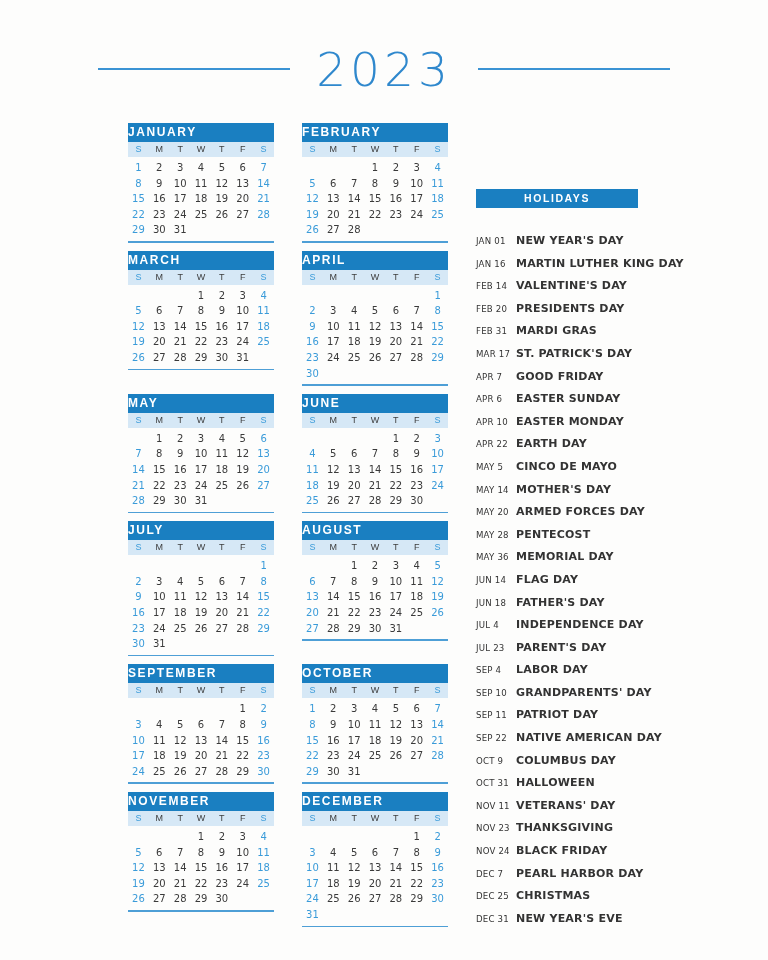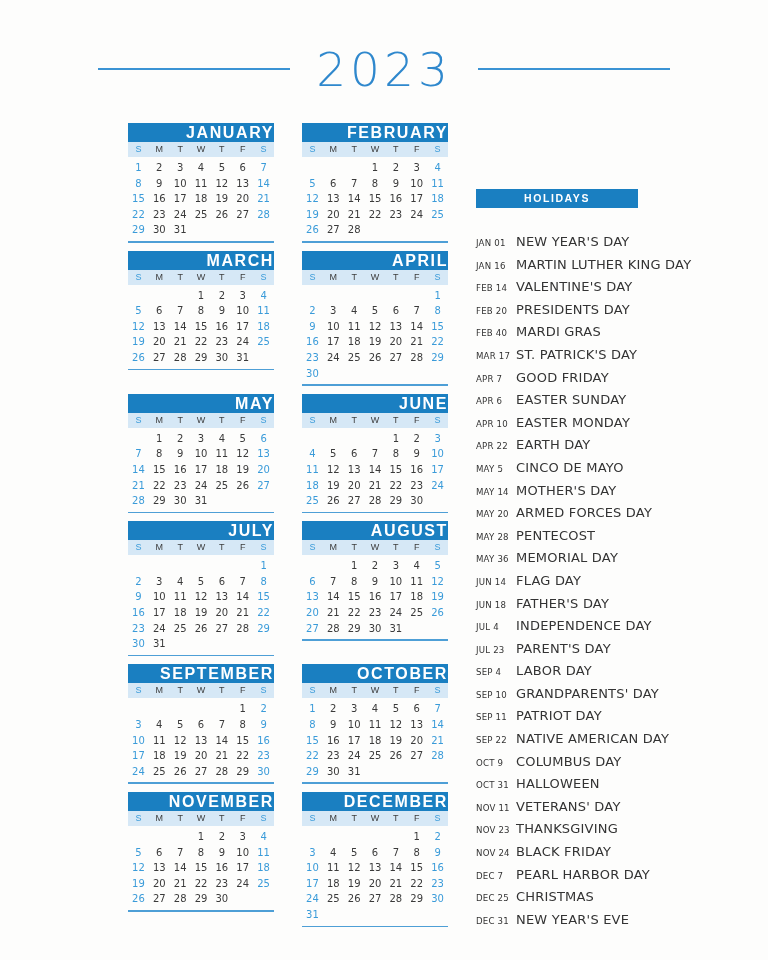--- a/index.html
+++ b/index.html
@@ -59,24 +59,24 @@
     grid-template-columns: 146px 146px;
     column-gap: 28px;
     row-gap: 8px;
   }
   .month {
     width: 146px;
   }
   .month-head {
     background: #1a7fc1;
     color: #ffffff;
-    font-size: 16px;
+    font-size: 12px;
     font-weight: bold;
     letter-spacing: 1.6px;
-    text-align: right;
+    text-align: left;
     padding: 4px 0 4px 0;
     line-height: 11px;
     height: 11px;
   }
   .dow-row {
     background: #d6e8f6;
     display: grid;
     grid-template-columns: repeat(7, 1fr);
     padding: 2px 0 2px 0;
   }
@@ -141,24 +141,25 @@
   }
   .h-date {
     width: 40px;
     flex: none;
     font-size: 8.6px;
     color: #333333;
     letter-spacing: 0.2px;
     font-family: "DejaVu Sans", sans-serif;
   }
   .h-name {
-    font-size: 13px;
+    font-size: 11px;
     color: #333333;
     letter-spacing: 0.2px;
     font-family: "DejaVu Sans", sans-serif;
+    font-weight: bold;
   }
 </style>
 </head>
 <body>
 
 <div class="page">
 
   <div class="title-row">
     <div class="title-rule"></div>
     <div class="year-title">2023</div>
@@ -802,21 +803,21 @@
         </div>
         <div class="holiday">
           <div class="h-date">FEB 14</div>
           <div class="h-name">VALENTINE'S DAY</div>
         </div>
         <div class="holiday">
           <div class="h-date">FEB 20</div>
           <div class="h-name">PRESIDENTS DAY</div>
         </div>
         <div class="holiday">
-          <div class="h-date">FEB 40</div>
+          <div class="h-date">FEB 31</div>
           <div class="h-name">MARDI GRAS</div>
         </div>
         <div class="holiday">
           <div class="h-date">MAR 17</div>
           <div class="h-name">ST. PATRICK'S DAY</div>
         </div>
         <div class="holiday">
           <div class="h-date">APR 7</div>
           <div class="h-name">GOOD FRIDAY</div>
         </div>

